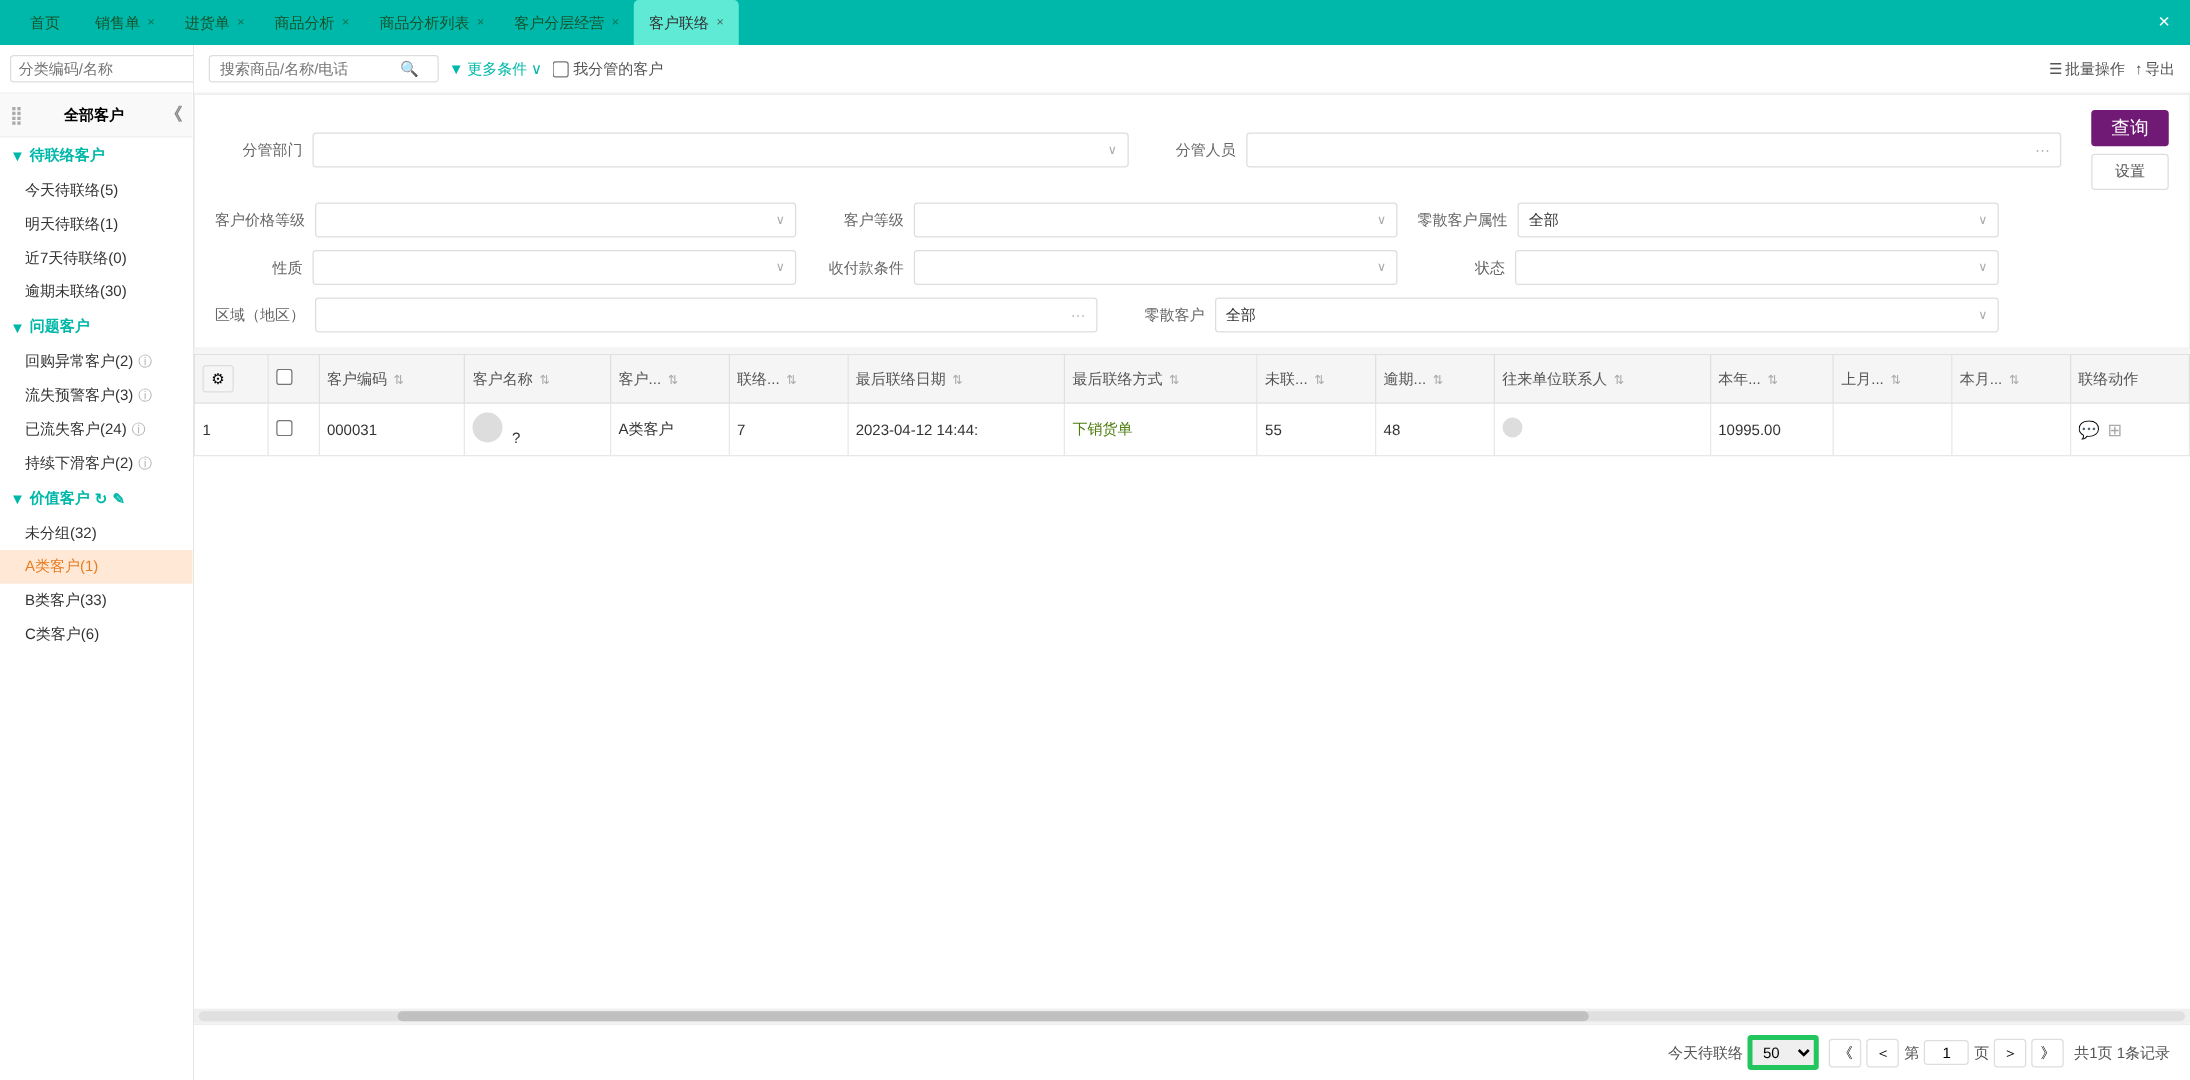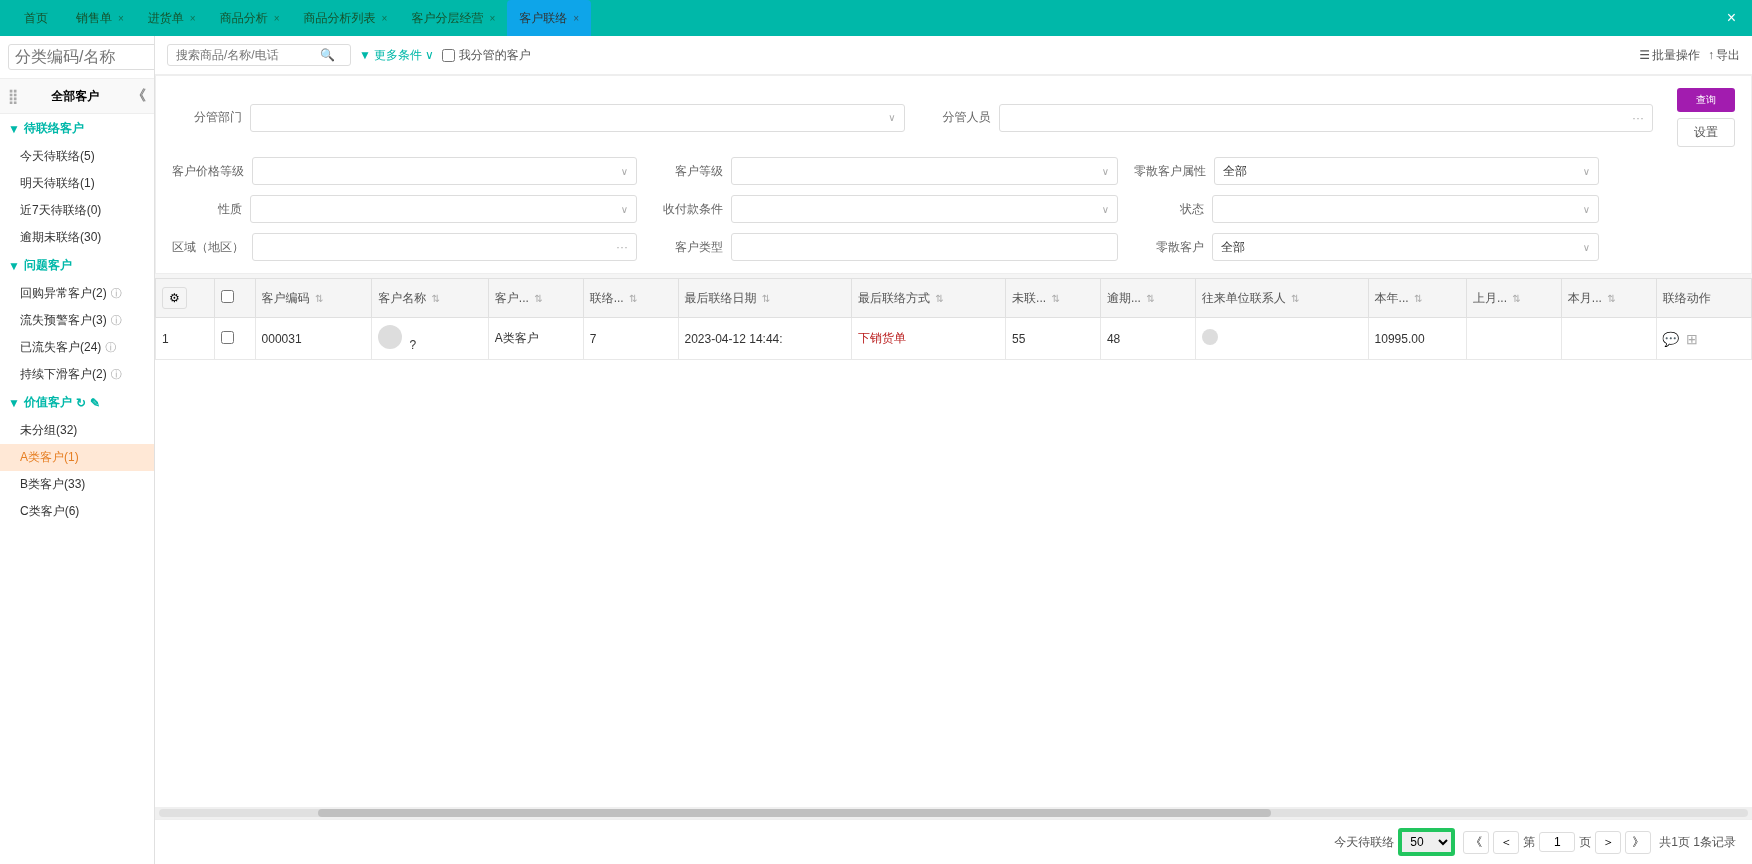--- a/index.html
+++ b/index.html
@@ -11,21 +11,21 @@
       background: #00b8a9; height: 36px;
       padding: 0 8px; color: white;
     }
     .nav-item {
       display: flex; align-items: center;
       padding: 0 12px; height: 36px; cursor: pointer;
       color: #14532d; font-size: 13px; white-space: nowrap;
       position: relative;
     }
     .nav-item.active {
-      background: #0ea5e9; color: #333; border-radius: 4px 4px 0 0;
+      background: #5eead4; color: #333; border-radius: 4px 4px 0 0;
     }
     .nav-item .close-btn {
       margin-left: 6px; font-size: 10px; opacity: 0.7;
     }
     .nav-close-x {
       margin-left: auto; cursor: pointer; color: white; font-size: 16px; padding: 0 8px;
     }
     .nav-home { padding: 0 16px; }
 
     
@@ -35,21 +35,21 @@
     .sidebar {
       width: 155px; background: white; border-right: 1px solid #e0e0e0;
       display: flex; flex-direction: column; flex-shrink: 0; overflow-y: auto;
     }
     .sidebar-search {
       display: flex; align-items: center; padding: 8px;
       border-bottom: 1px solid #eee; gap: 4px;
     }
     .sidebar-search input {
       flex: 1; border: 1px solid #ddd; border-radius: 3px;
-      padding: 3px 6px; font-size: 16px; outline: none;
+      padding: 3px 6px; font-size: 12px; outline: none;
       color: #999;
     }
 
     .sidebar-header {
       display: flex; align-items: center; justify-content: space-between;
       padding: 8px 8px; background: #f9f9f9; font-weight: bold; font-size: 13px;
       border-bottom: 1px solid #eee;
     }
     .sidebar-header .collapse-icon { color: #888; cursor: pointer; font-size: 14px; }
 
@@ -104,43 +104,43 @@
     .filter-input {
       flex: 1; border: 1px solid #ddd; border-radius: 3px;
       padding: 4px 8px; font-size: 12px; outline: none;
       display: flex; align-items: center; justify-content: space-between;
       cursor: pointer; background: white; color: #333; min-height: 28px;
     }
     .filter-input .arrow { color: #aaa; font-size: 10px; }
     .filter-input .dots { color: #aaa; font-size: 12px; }
     .filter-actions { display: flex; flex-direction: column; gap: 6px; margin-left: 8px; }
     .btn-query {
-      background: #a21caf; color: white; border: none; border-radius: 3px;
-      padding: 5px 16px; cursor: pointer; font-size: 10px;
+      background: #701a75; color: white; border: none; border-radius: 3px;
+      padding: 5px 16px; cursor: pointer; font-size: 15px;
     }
     .btn-setting {
       background: white; color: #555; border: 1px solid #ddd; border-radius: 3px;
       padding: 5px 16px; cursor: pointer; font-size: 12px;
     }
 
     
     .table-area { flex: 1; overflow: auto; background: white; margin-top: 4px; }
     table { width: 100%; border-collapse: collapse; font-size: 12px; }
     thead tr { background: #f5f5f5; }
     th {
       padding: 8px 6px; border: 1px solid #e0e0e0; text-align: left;
       font-weight: normal; color: #555; white-space: nowrap;
       position: relative; cursor: pointer;
     }
     th .sort-icon { color: #aaa; font-size: 10px; margin-left: 2px; }
     td {
       padding: 7px 6px; border: 1px solid #e8e8e8; color: #333;
       white-space: nowrap;
     }
-    .link-text { color: #b91c1c; cursor: pointer; text-decoration: none; }
+    .link-text { color: #4d7c0f; cursor: pointer; text-decoration: none; }
     .action-icons { display: flex; gap: 6px; align-items: center; }
     .action-icon { color: #aaa; cursor: pointer; font-size: 14px; }
 
     
     .pagination {
       display: flex; align-items: center; justify-content: flex-end;
       padding: 8px 16px; background: white; border-top: 1px solid #eee;
       gap: 8px; flex-shrink: 0;
     }
     .page-size-select {
@@ -388,24 +388,20 @@
         <div style="width: 120px;"></div>
       </div>
 
       <div class="filter-row">
         <div class="filter-field">
           <span class="filter-label">区域（地区）</span>
           <div class="filter-input">
             <span></span>
             <span class="dots">···</span>
           </div>
-        </div>
-        <div class="filter-field">
-          <span class="filter-label">客户类型</span>
-          <div class="filter-input"></div>
         </div>
         <div class="filter-field">
           <span class="filter-label">零散客户</span>
           <div class="filter-input">
             <span>全部</span>
             <span class="arrow">∨</span>
           </div>
         </div>
         <div style="width: 120px;"></div>
       </div>

